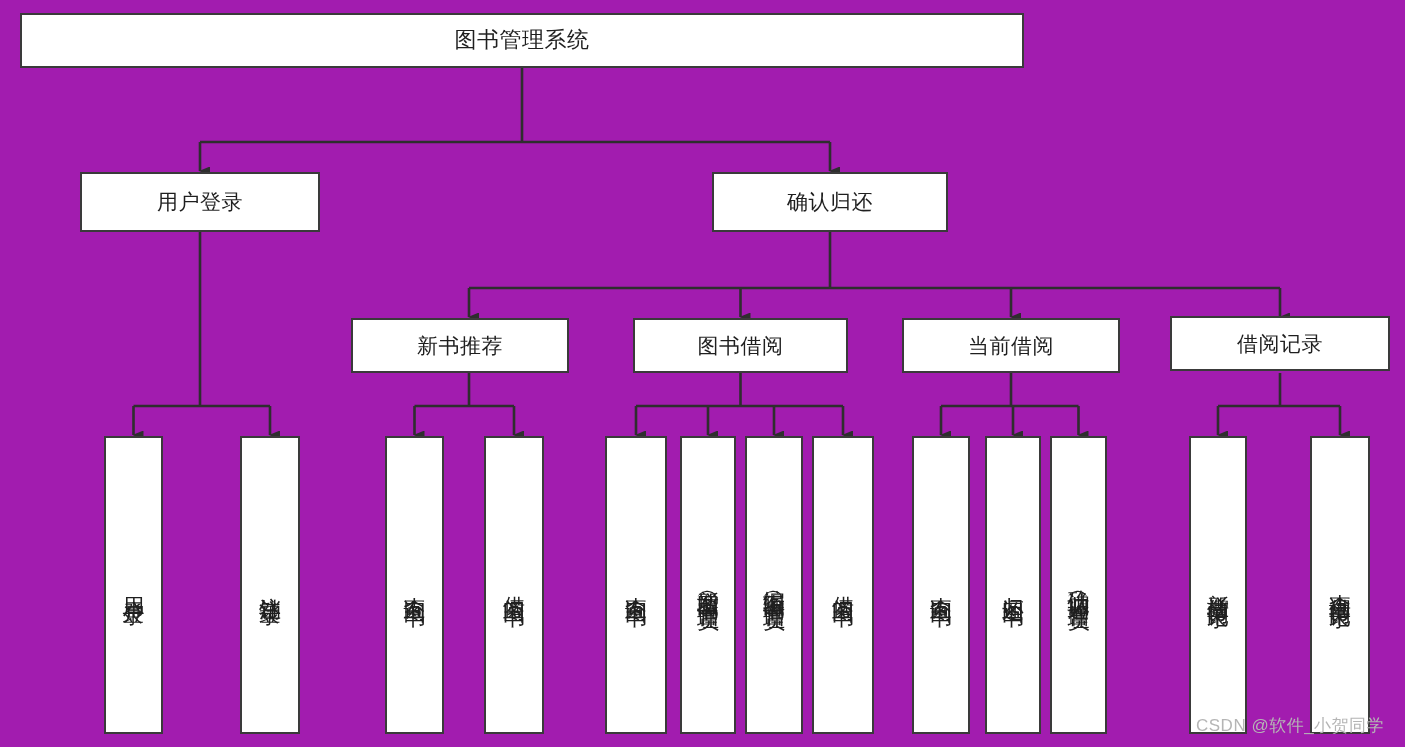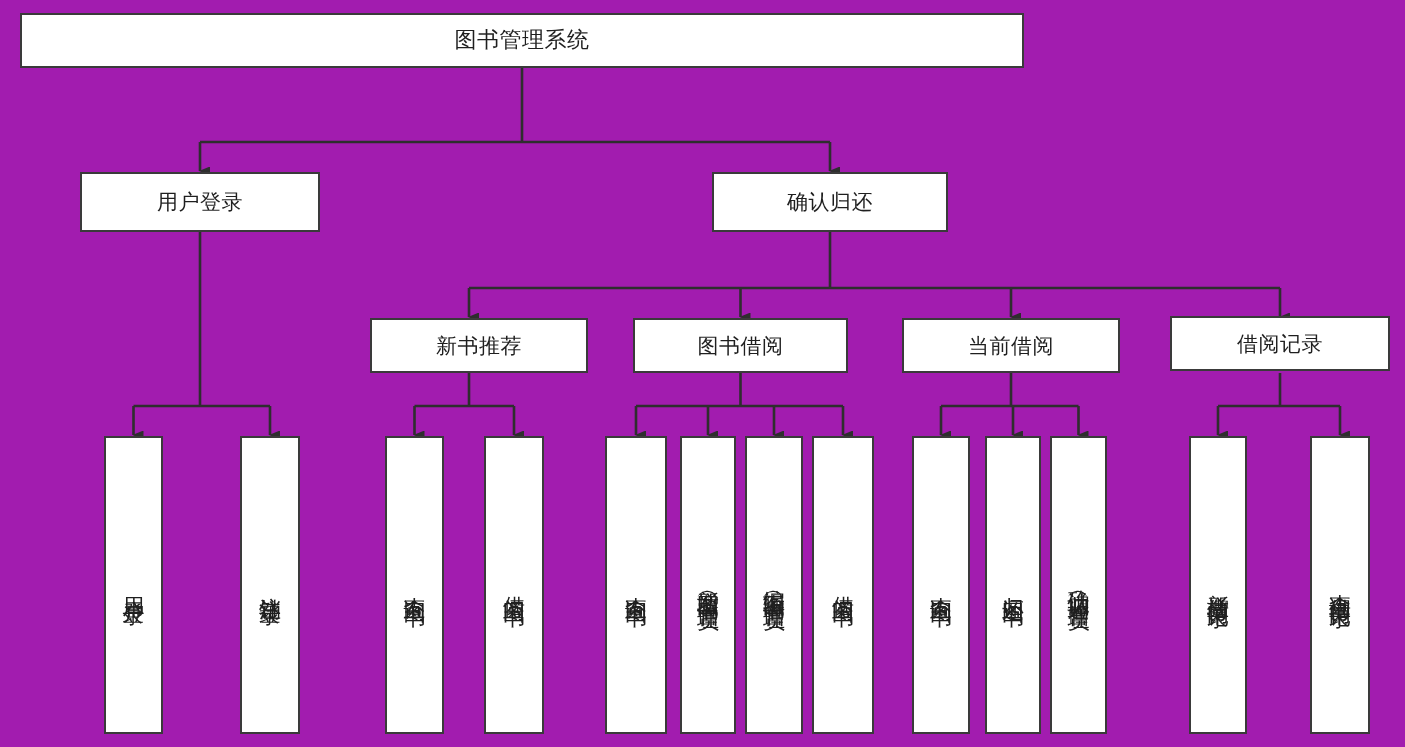--- a/index.html
+++ b/index.html
@@ -125,21 +125,21 @@
     <span class="label">图书管理系统</span>
   </div>
 
   <div class="node horiz" style="left: 80px; top: 172px; width: 240px; height: 60px;">
     <span class="label">用户登录</span>
   </div>
   <div class="node horiz" style="left: 712px; top: 172px; width: 236px; height: 60px;">
     <span class="label">确认归还</span>
   </div>
 
-  <div class="node horiz" style="left: 370px; top: 318px; width: 218px; height: 55px;">
+  <div class="node horiz" style="left: 351px; top: 318px; width: 218px; height: 55px;">
     <span class="label">新书推荐</span>
   </div>
   <div class="node horiz" style="left: 633px; top: 318px; width: 215px; height: 55px;">
     <span class="label">图书借阅</span>
   </div>
   <div class="node horiz" style="left: 902px; top: 318px; width: 218px; height: 55px; text-align: center;">
     <span class="label">当前借阅</span>
   </div>
   <div class="node horiz" style="left: 1170px; top: 316px; width: 220px; height: 55px;">
     <span class="label">借阅记录</span>
@@ -182,14 +182,15 @@
     <span class="label">确认归还（管理员）</span>
   </div>
 
   <div class="node vert" style="left: 1189px; top: 436px; width: 58px; height: 298px;">
     <span class="label">新增借阅记录</span>
   </div>
   <div class="node vert" style="left: 1310px; top: 436px; width: 60px; height: 298px;">
     <span class="label">查询借阅记录</span>
   </div>
 
+  <div class="watermark" style="left:1196px; top:714px;">CSDN @软件_小贺同学</div>
 
 </div>
 
 </body></html>

